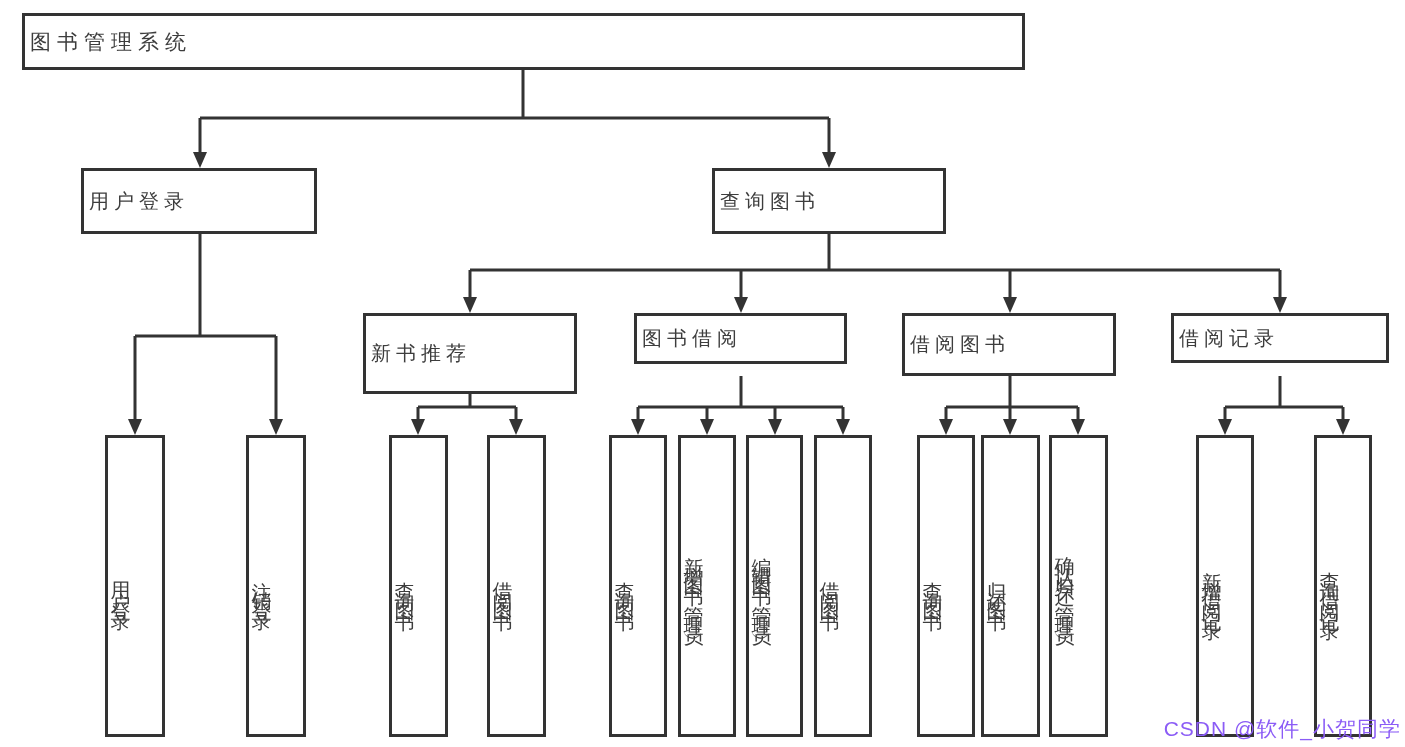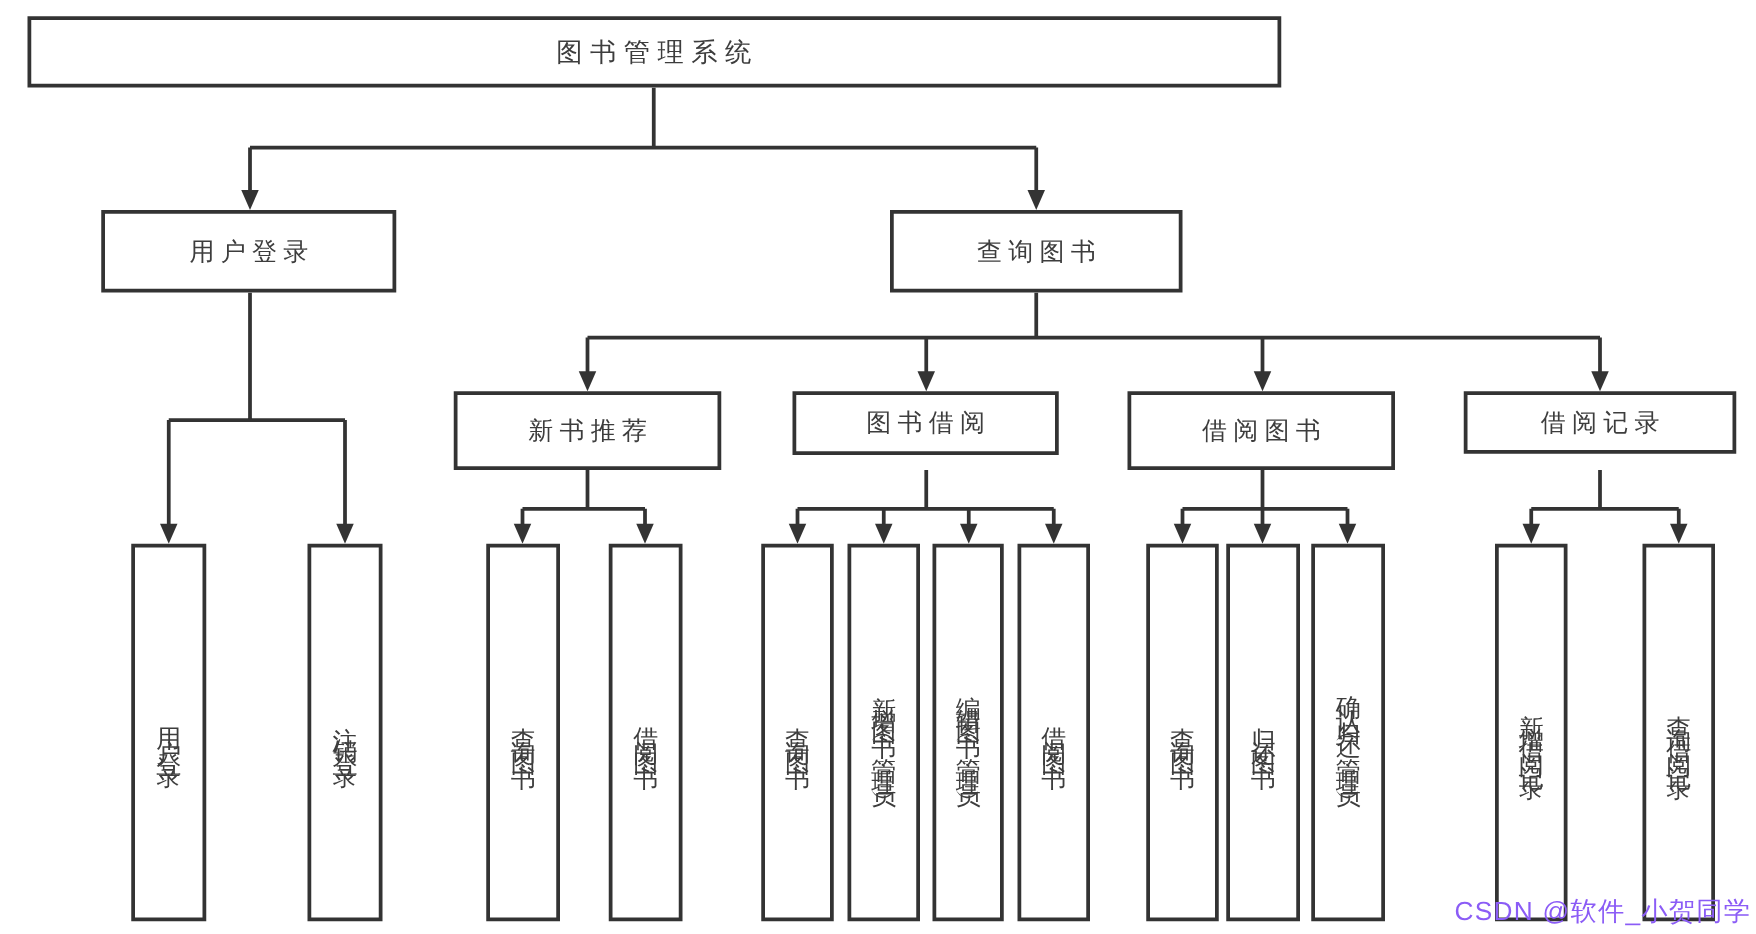--- a/index.html
+++ b/index.html
@@ -10,21 +10,21 @@
     font-family:"Liberation Sans","DejaVu Sans",sans-serif;
     overflow:hidden;
   }
   #connectors{position:absolute;left:0;top:0;z-index:0;}
   .node{
     position:absolute;
     box-sizing:border-box;
     border:3px solid #333333;
     background:#ffffff;
     color:#3d3d3d;
-    display:flex;align-items:center;justify-content:center;
+    display:flex;align-items:center;justify-content:flex-start;
     z-index:1;
   }
   .hlabel{
     font-size:20px;
     letter-spacing:5px;
     white-space:nowrap;
     text-indent:5px; 
   }
   .root .hlabel{font-size:21px;letter-spacing:6px;}
   .vlabel{
@@ -97,21 +97,21 @@
     <span class="hlabel">图书管理系统</span>
   </div>
 
   <div class="node" style="left:81px;top:168px;width:236px;height:66px;">
     <span class="hlabel">用户登录</span>
   </div>
   <div class="node" style="left:712px;top:168px;width:234px;height:66px;">
     <span class="hlabel">查询图书</span>
   </div>
 
-  <div class="node" style="left:363px;top:313px;width:214px;height:63px;">
+  <div class="node" style="left:363px;top:313px;width:214px;height:81px;">
     <span class="hlabel">新书推荐</span>
   </div>
   <div class="node" style="left:634px;top:313px;width:213px;height:51px;">
     <span class="hlabel">图书借阅</span>
   </div>
   <div class="node" style="left:902px;top:313px;width:214px;height:63px;">
     <span class="hlabel">借阅图书</span>
   </div>
   <div class="node" style="left:1171px;top:313px;width:218px;height:50px;">
     <span class="hlabel">借阅记录</span>

